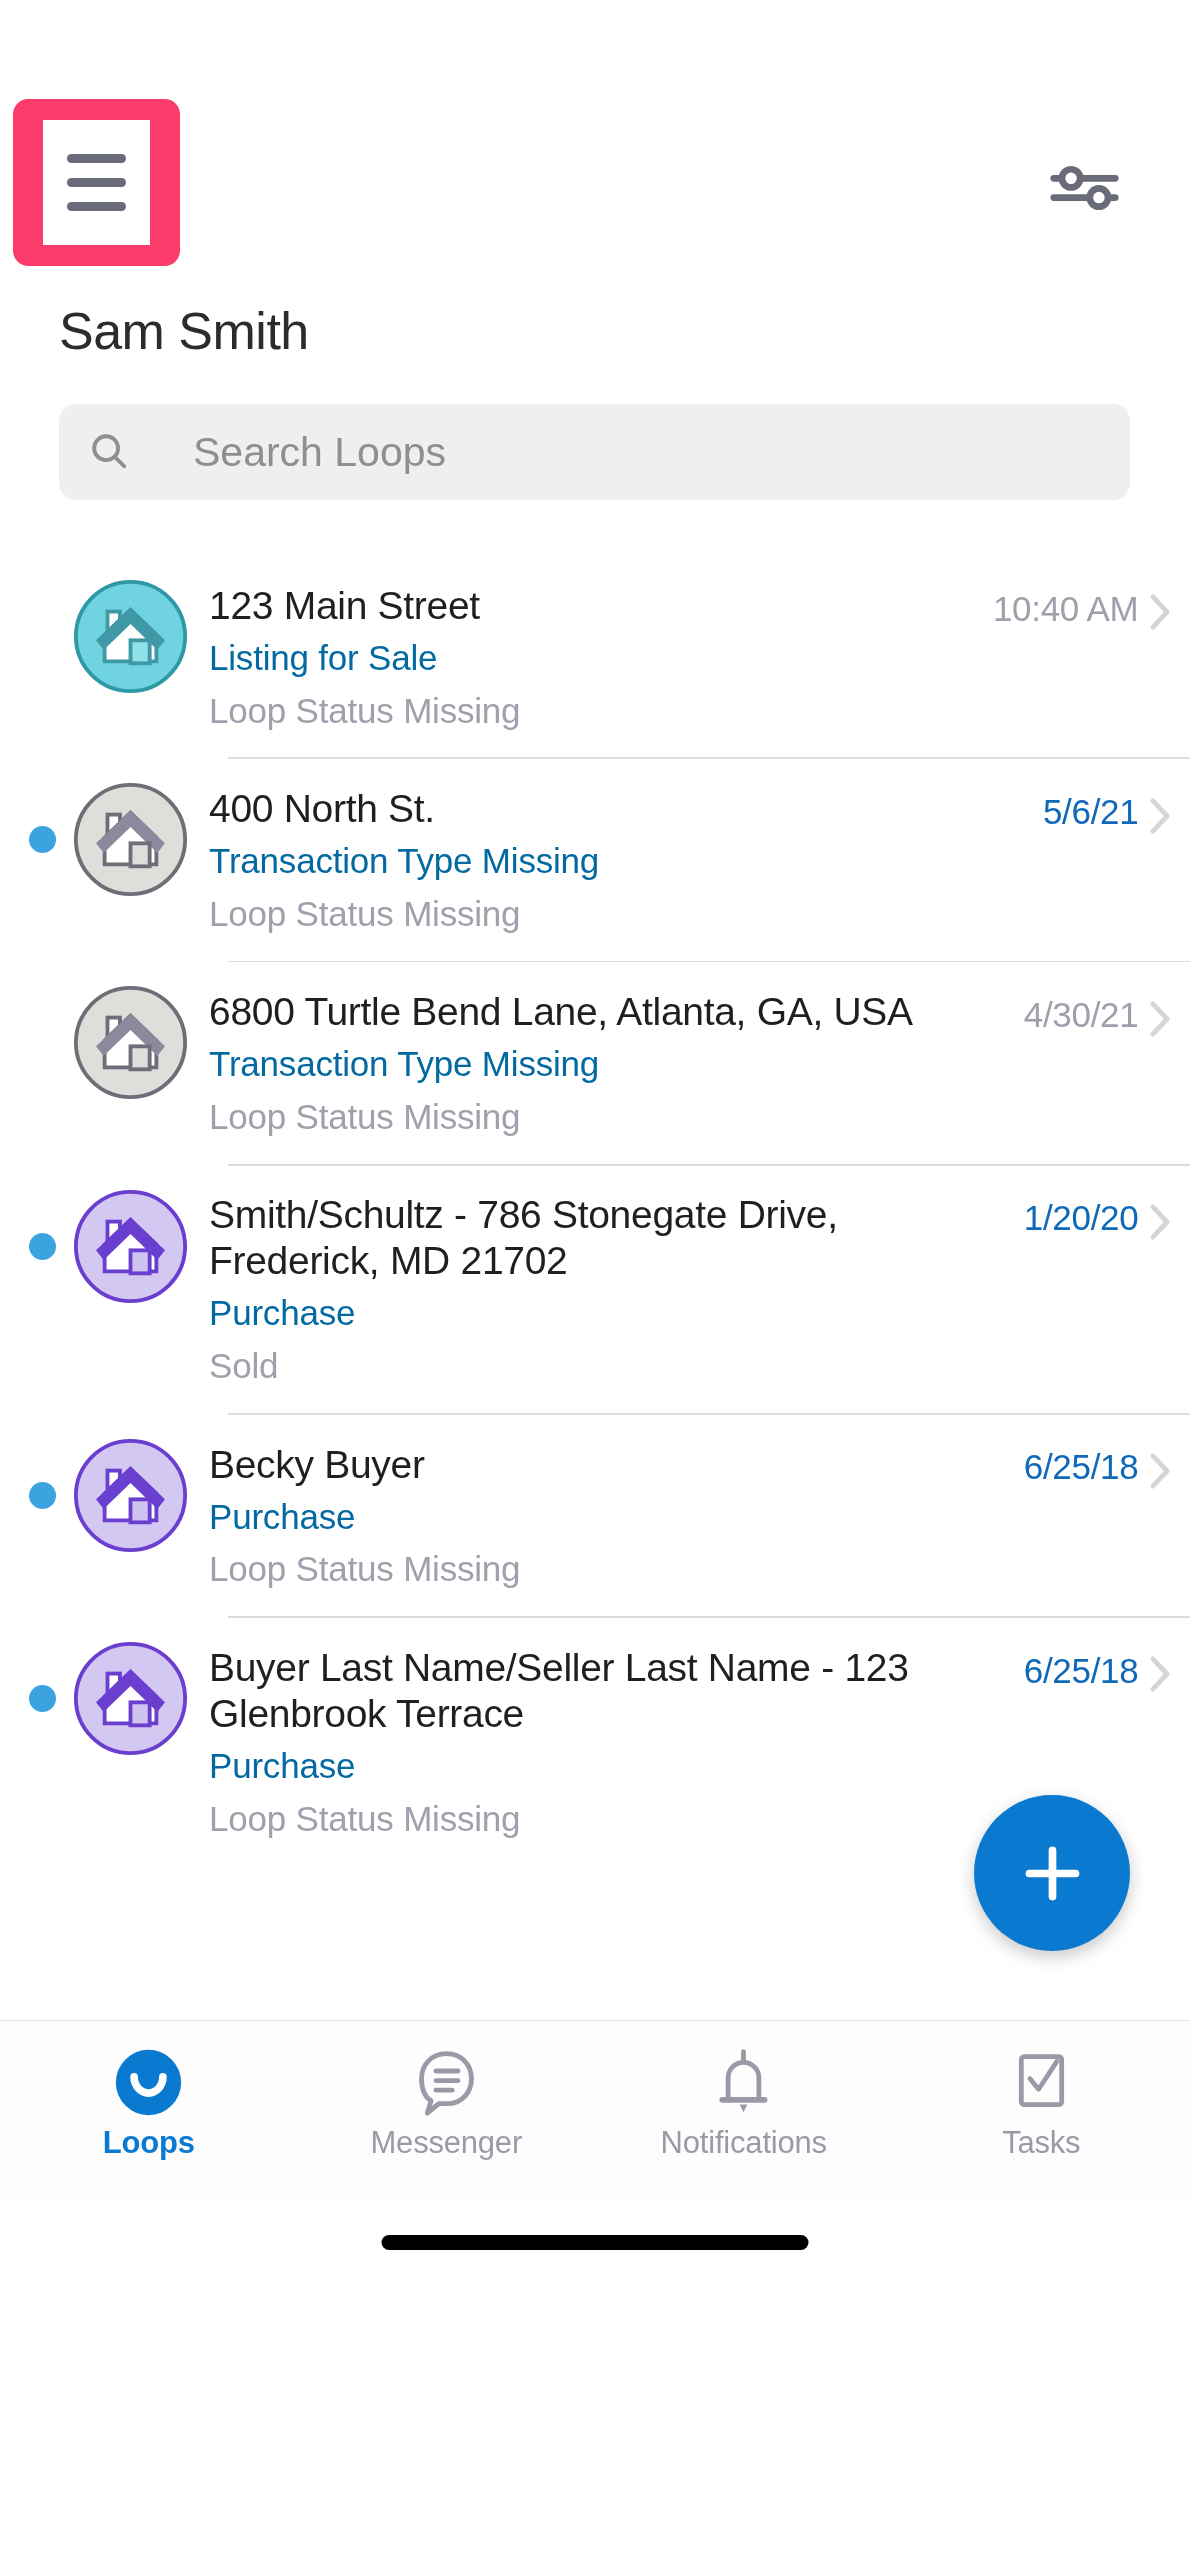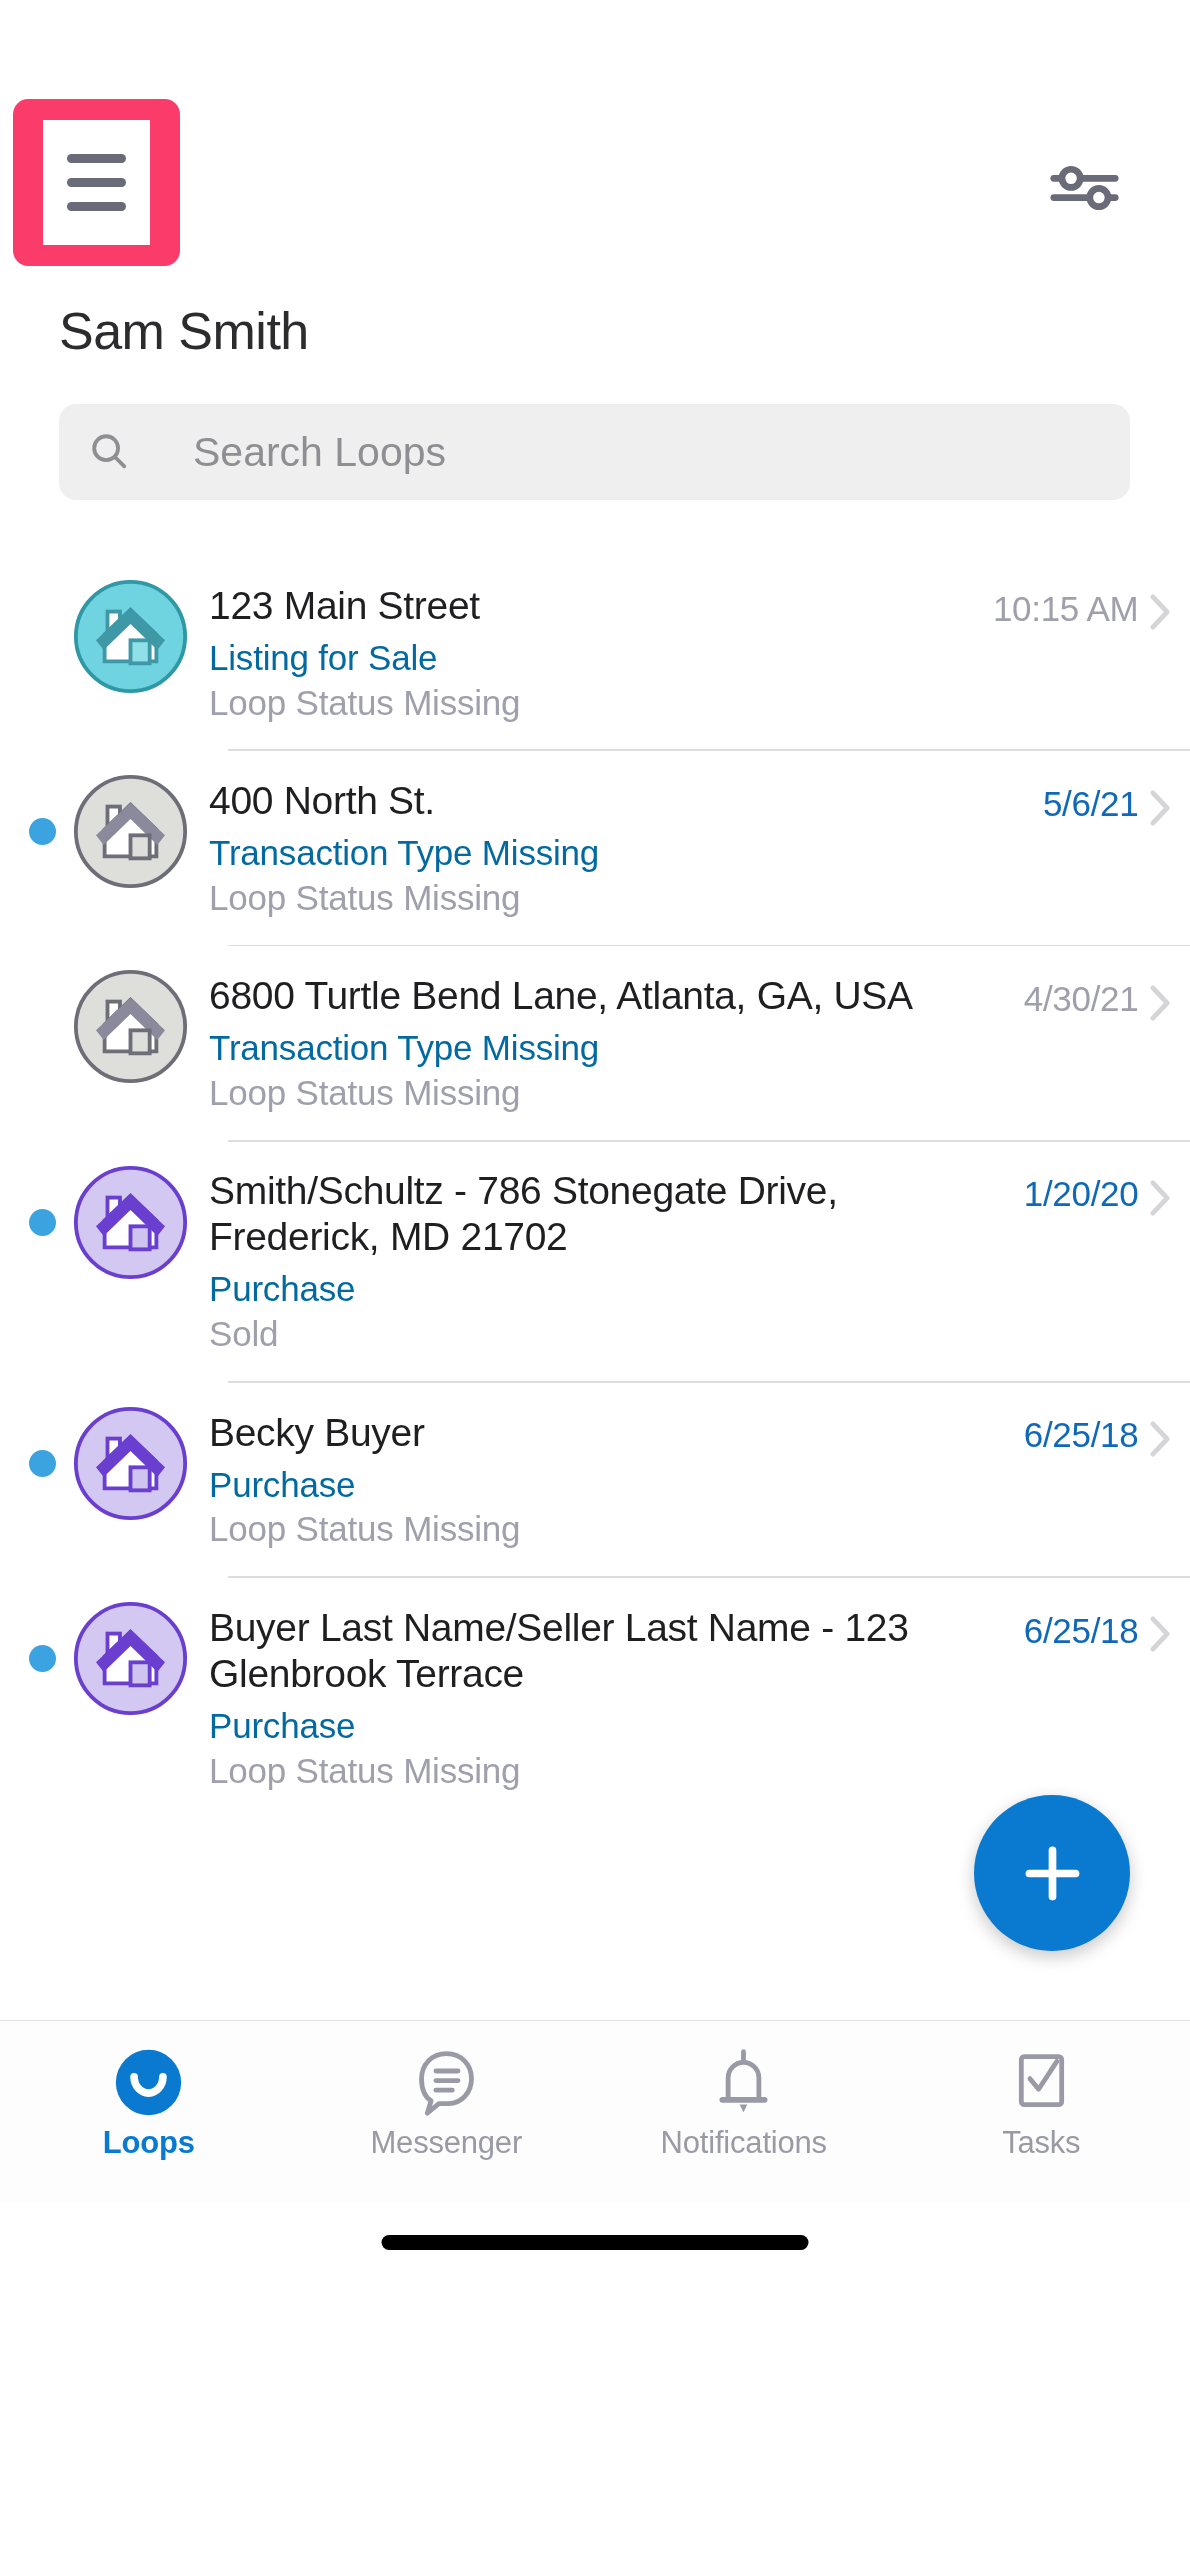--- a/index.html
+++ b/index.html
@@ -87,21 +87,21 @@
   .row-title {
     font-size:39px; font-weight:400; color:#1F1F21;
     line-height:1.18; letter-spacing:-0.3px;
     padding-right:9.6px;
   }
   .row-sub {
     font-size:35px; color:#0369a1; line-height:1.25; margin-top:7px;
     letter-spacing:-0.2px;
   }
   .row-sub2 {
-    font-size:35px; color:#A0A0AD; line-height:1.25; margin-top:1px;
+    font-size:35px; color:#A0A0AD; line-height:1.25; margin-top:9px;
     letter-spacing:-0.2px;
   }
   .row-meta {
     flex:0 0 auto; display:flex; align-items:flex-start; padding-top:9.6px;
     padding-right:17px;
   }
   .row-date { font-size:35px; letter-spacing:-0.3px; white-space:nowrap; }
   .row-date.gray { color:#A0A0AD; }
   .row-date.blue { color:#1068B8; }
   .chevron { margin-left:9.6px; margin-top:3.8px; }
@@ -192,21 +192,21 @@
       <rect x="60" y="64" width="20" height="24" fill="#8FE0E8" stroke="#3E98A6" stroke-width="4"></rect>
     </g>
   </svg>
           </div>
       <div class="row-body">
         <div class="row-title">123 Main Street</div>
         <div class="row-sub">Listing for Sale</div>
         <div class="row-sub2">Loop Status Missing</div>
       </div>
       <div class="row-meta">
-        <div class="row-date gray">10:15 AM</div>
+        <div class="row-date gray">10:40 AM</div>
         <span class="chevron"><svg width="25" height="40" viewBox="0 0 26 42">
     <path d="M5 5 L20 21 L5 37" fill="none" stroke="#D5D5D8" stroke-width="5" stroke-linecap="round" stroke-linejoin="round"></path>
   </svg></span>
       </div>
     </div>
     <div class="row-spacer-bot"></div>
     <div class="divider"></div>
   </div>
       <div>
     <div class="row-spacer-top"></div>

